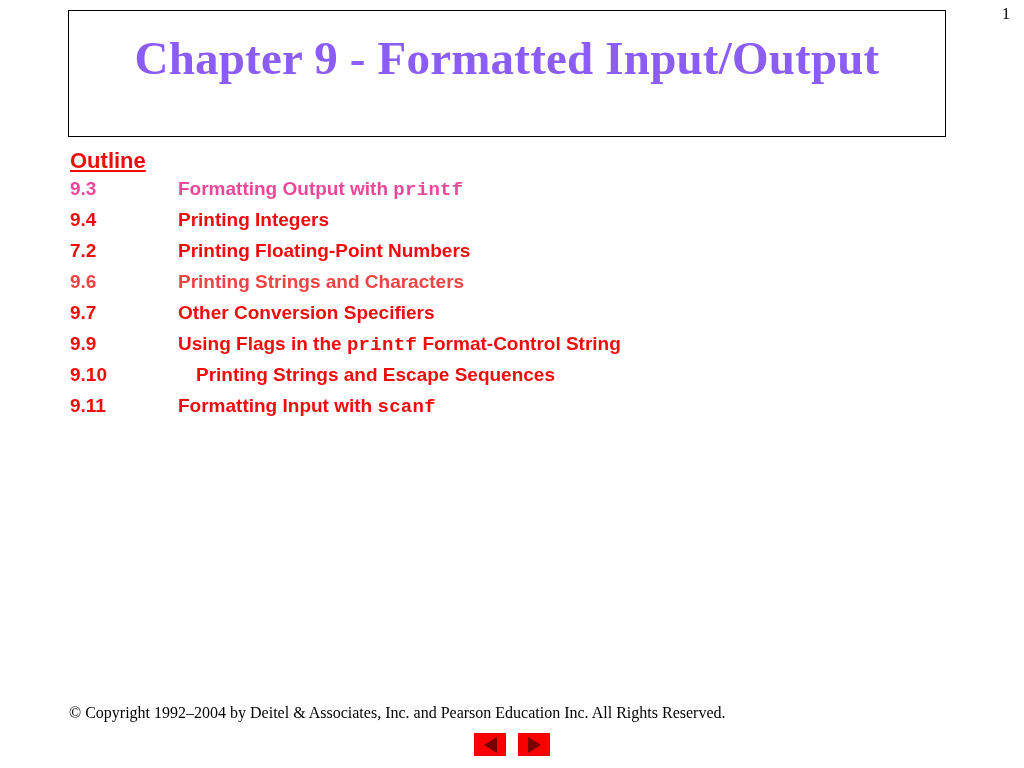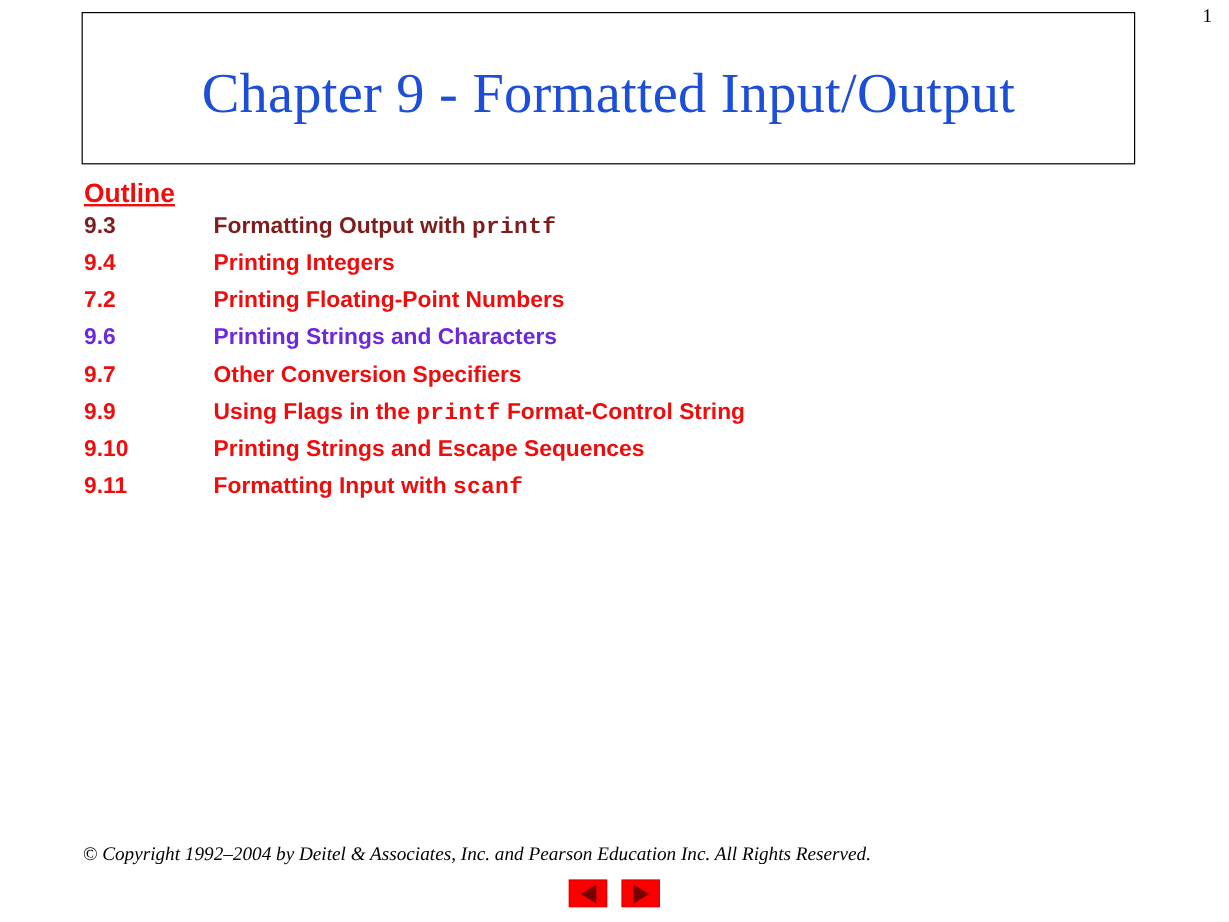--- a/index.html
+++ b/index.html
@@ -36,24 +36,24 @@
     height: 127px;
     border: 1px solid #000000;
     box-sizing: border-box;
     display: flex;
     align-items: flex-start;
     justify-content: center;
   }
   .title-text {
     font-family: "Liberation Serif", serif;
     font-size: 47px;
-    font-weight: normal;
-    color: #1d4ed8;
+    font-weight: bold;
+    color: #8b5cf6;
     line-height: 1;
-    margin-top: 44px;
+    margin-top: 24px;
     white-space: nowrap;
     letter-spacing: 0.2px;
   }
 
   
   .outline {
     position: absolute;
     left: 70px;
     top: 147px;
     width: 900px;
@@ -100,21 +100,20 @@
   
   .copyright {
     position: absolute;
     left: 69px;
     top: 704px;
     font-family: "Liberation Serif", serif;
     font-size: 16px;
     color: #000000;
     line-height: 1.1;
     white-space: nowrap;
-    font-style: italic;
   }
 
   .nav-bar {
     position: absolute;
     left: 0;
     top: 733px;
     width: 1024px;
     display: flex;
     justify-content: center;
     gap: 12px;
@@ -149,45 +148,45 @@
 
 <div class="page-number">1</div>
 
 <div class="title-box">
   <div class="title-text">Chapter 9 - Formatted Input/Output</div>
 </div>
 
 <div class="outline">
   <div class="outline-heading" style="color: rgb(238, 13, 13);">Outline</div>
   <ul class="outline-list">
-      <li class="outline-row" style="color: #7f1d1d;">
+      <li class="outline-row" style="color: #ec4899;">
         <span class="outline-num">9.3</span>
         <span class="outline-title"><span>Formatting Output with </span><span class="mono">printf</span></span>
       </li>
       <li class="outline-row" style="color: rgb(238, 13, 13);">
         <span class="outline-num">9.4</span>
         <span class="outline-title"><span>Printing Integers</span></span>
       </li>
       <li class="outline-row" style="color: rgb(238, 13, 13);">
         <span class="outline-num">7.2</span>
         <span class="outline-title"><span>Printing Floating-Point Numbers</span></span>
       </li>
-      <li class="outline-row" style="color: #6d28d9;">
+      <li class="outline-row" style="color: #ef4444;">
         <span class="outline-num">9.6</span>
         <span class="outline-title"><span>Printing Strings and Characters</span></span>
       </li>
       <li class="outline-row" style="color: rgb(238, 13, 13);">
         <span class="outline-num">9.7</span>
         <span class="outline-title"><span>Other Conversion Specifiers</span></span>
       </li>
       <li class="outline-row" style="color: rgb(238, 13, 13); justify-content: space-between;">
         <span class="outline-num">9.9</span>
         <span class="outline-title"><span>Using Flags in the </span><span class="mono">printf</span><span> Format-Control String</span></span>
       </li>
-      <li class="outline-row" style="color: rgb(238, 13, 13);">
+      <li class="outline-row" style="color: rgb(238, 13, 13); gap: 18px;">
         <span class="outline-num">9.10</span>
         <span class="outline-title"><span>Printing Strings and Escape Sequences</span></span>
       </li>
       <li class="outline-row" style="color: rgb(238, 13, 13);">
         <span class="outline-num">9.11</span>
         <span class="outline-title"><span>Formatting Input with </span><span class="mono">scanf</span></span>
       </li>
     </ul>
 </div>
 

